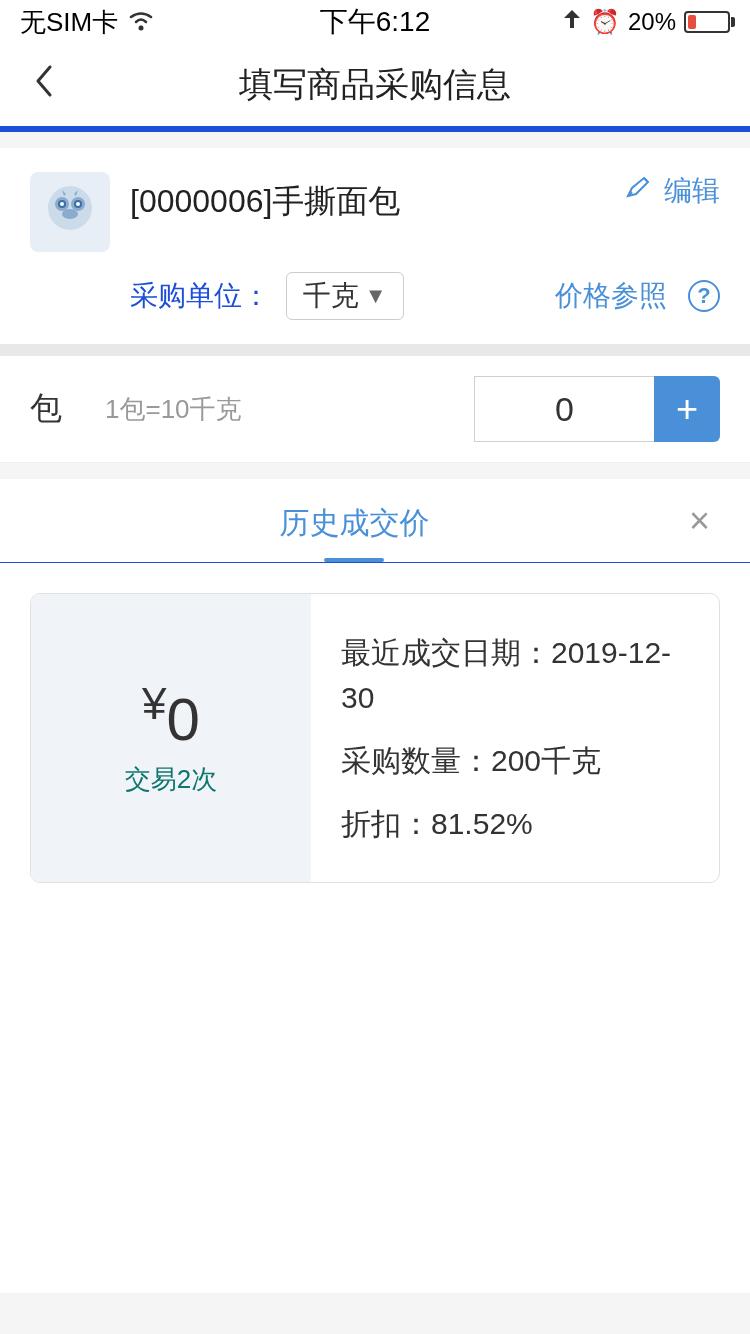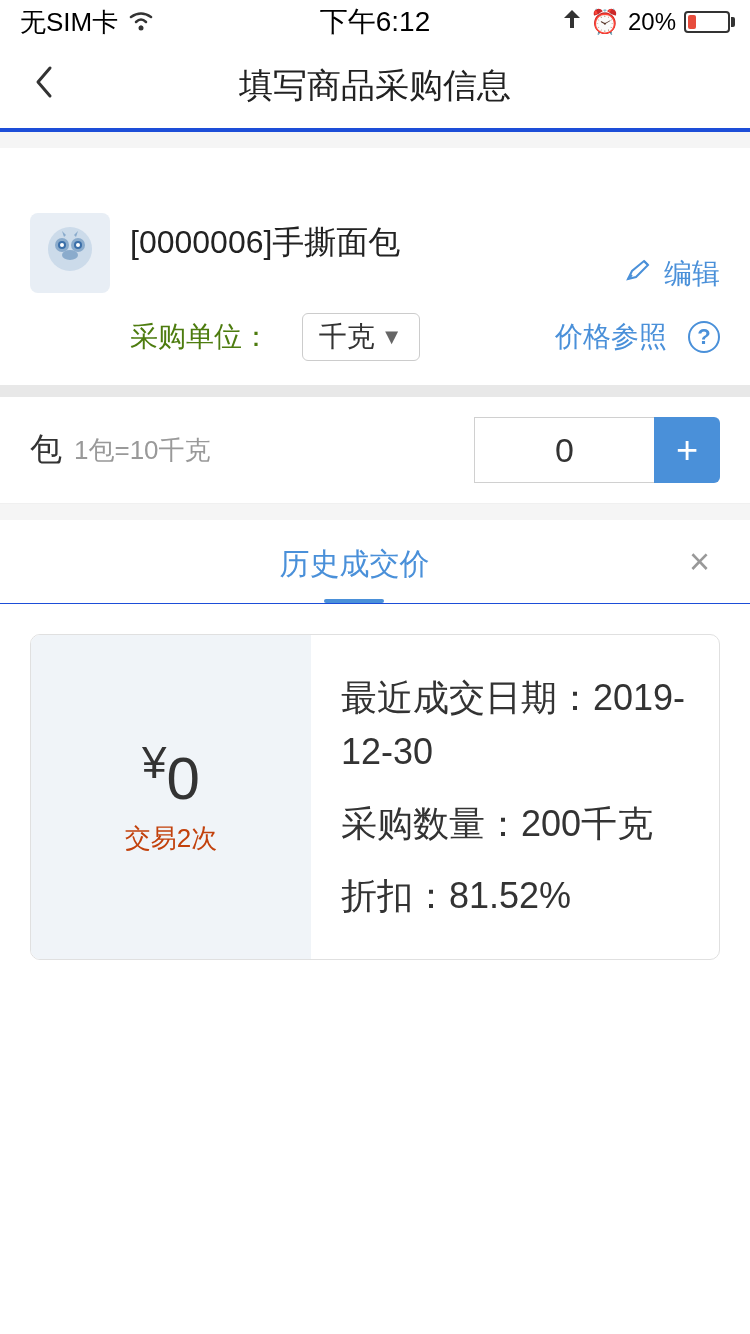--- a/index.html
+++ b/index.html
@@ -70,21 +70,21 @@
       border-radius: 2px;
     }
 
     
     .nav-bar {
       height: 88px;
       background: #fff;
       display: flex;
       align-items: center;
       padding: 0 30px;
-      border-bottom: 4px solid #1d4ed8;
+      border-bottom: 6px solid #1d4ed8;
       position: relative;
     }
     .nav-back {
       font-size: 40px;
       color: #333;
       cursor: pointer;
       display: flex;
       align-items: center;
     }
     .nav-title {
@@ -97,24 +97,23 @@
     }
 
     
     .product-card {
       background: #fff;
       margin-top: 16px;
       padding: 24px 30px;
     }
     .product-header {
       display: flex;
-      align-items: flex-end;
+      align-items: flex-start;
       justify-content: space-between;
       margin-bottom: 20px;
-      margin-top: 41px;
     }
     .product-left {
       display: flex;
       align-items: flex-start;
       gap: 20px;
     }
     .product-thumbnail {
       width: 80px;
       height: 80px;
       background: #e8eef5;
@@ -143,31 +142,31 @@
       flex-shrink: 0;
     }
     .product-meta {
       display: flex;
       align-items: center;
       justify-content: space-between;
       padding-left: 100px;
     }
     .unit-label {
       font-size: 28px;
-      color: #4d7c0f;
+      color: #1d4ed8;
     }
     .unit-select {
       display: inline-flex;
       align-items: center;
       border: 1px solid #ccc;
       border-radius: 6px;
       padding: 4px 16px;
       font-size: 28px;
       color: #333;
-      margin-left: 24px;
+      margin-left: 8px;
       gap: 6px;
     }
     .unit-arrow {
       font-size: 22px;
       color: #666;
     }
     .price-ref {
       color: #4a90d9;
       font-size: 28px;
       display: flex;
@@ -208,20 +207,21 @@
       gap: 12px;
     }
     .pkg-label {
       font-size: 32px;
       color: #333;
       font-weight: 500;
     }
     .pkg-sub {
       font-size: 26px;
       color: #999;
+      margin-left: 31px;
     }
     .quantity-controls {
       display: flex;
       align-items: center;
       gap: 0;
     }
     .qty-input-box {
       width: 180px;
       height: 66px;
       border: 1px solid #d0d0d0;
@@ -309,32 +309,32 @@
       font-size: 60px;
       color: #333;
       font-weight: 500;
     }
     .price-yuan {
       font-size: 44px;
       vertical-align: super;
     }
     .price-count {
       font-size: 26px;
-      color: #c2410c;
+      color: #0f766e;
       margin-top: 8px;
     }
     .price-card-right {
       flex: 1;
       padding: 36px 30px;
       display: flex;
       flex-direction: column;
       gap: 18px;
     }
     .detail-row {
-      font-size: 36px;
+      font-size: 30px;
       color: #333;
       line-height: 1.5;
     }
 
     
     .content-area {
       background: #fff;
       min-height: 700px;
     }
   </style>

